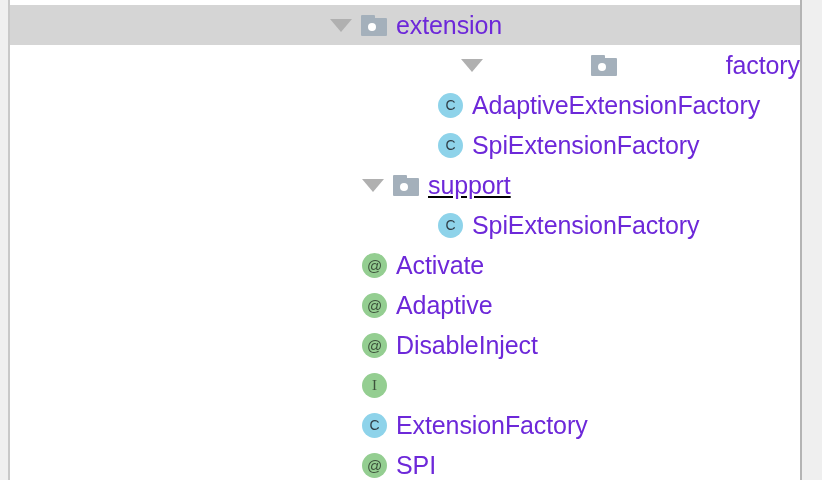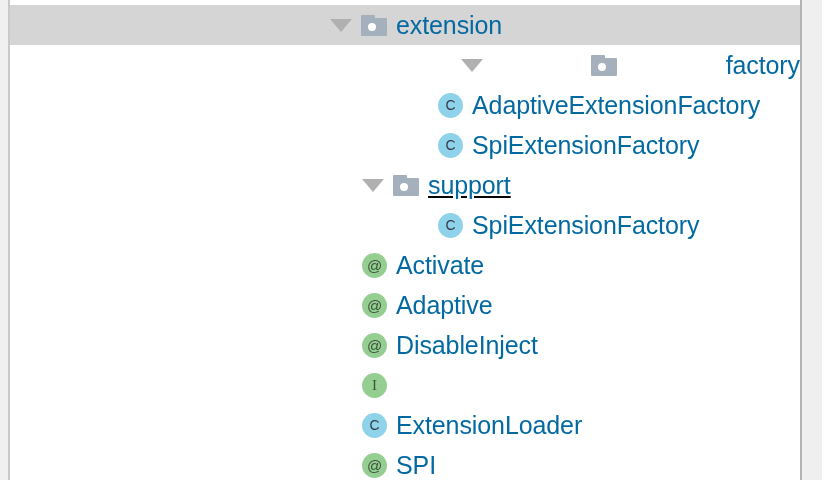--- a/index.html
+++ b/index.html
@@ -138,21 +138,21 @@
   }
   .badge.iface {
     background: #94ce91;
     color: #3d523c;
     font-family: "Liberation Serif", serif;
     font-size: 15px;
   }
 
   .label {
     font-size: 25px;
-    color: #0369a1;
+    color: #6d28d9;
     line-height: 1;
     letter-spacing: -0.1px;
   }
 </style>
 </head>
 <body>
 
 <div class="screen">
 
   <div class="left-gutter"></div>
@@ -220,21 +220,21 @@
           <div class="badge ann">@</div>
           <span class="label">DisableInject</span>
         </div>
         <div class="row" style="top: 365px;">
           <div style="width: 352px; flex: 0 0 auto;"></div>
           <div class="badge iface">I</div>
         </div>
         <div class="row" style="top: 405px;">
           <div style="width: 352px; flex: 0 0 auto;"></div>
           <div class="badge cls">C</div>
-          <span class="label">ExtensionLoader</span>
+          <span class="label">ExtensionFactory</span>
         </div>
         <div class="row" style="top: 445px;">
           <div style="width: 352px; flex: 0 0 auto;"></div>
           <div class="badge ann">@</div>
           <span class="label">SPI</span>
         </div>
       </div>
   </div>
 
   <div class="right-border"></div>

